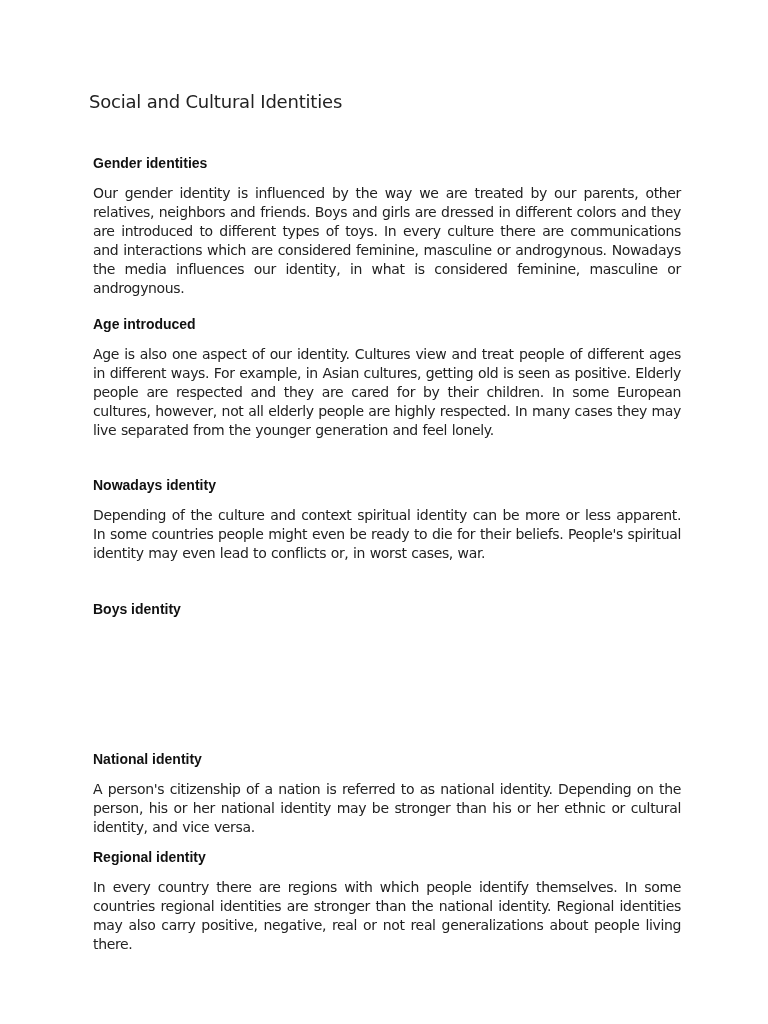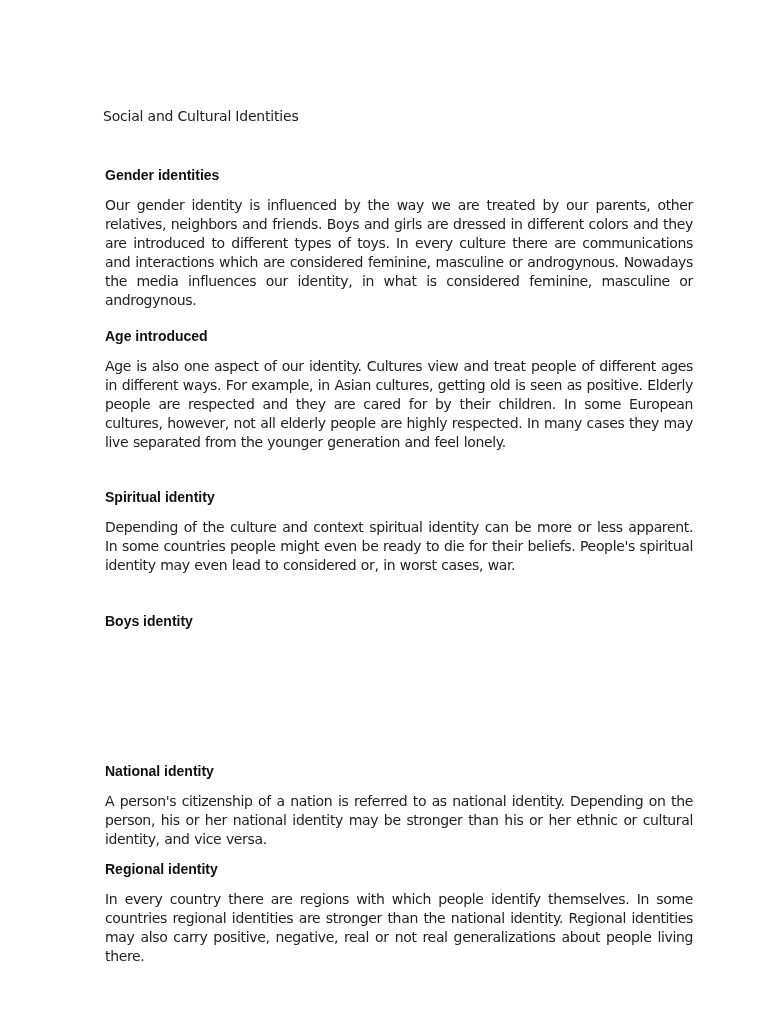--- a/index.html
+++ b/index.html
@@ -15,28 +15,28 @@
       font-family: "DejaVu Sans", sans-serif;
       color: #1a1a1a;
     }
     .page {
       position: absolute;
       left: 89px;
       top: 93px;
       width: 588px;
     }
     .doc-title {
-      font-size: 14px;
+      font-size: 18px;
       line-height: 18px;
-      margin: 14px;
+      margin: 0;
       color: #222;
       letter-spacing: -0.2px;
     }
     .section {
-      margin: 16px;
+      margin: 4px;
     }
     .section-heading {
       font-family: "Liberation Sans", sans-serif;
       font-weight: bold;
       font-size: 14px;
       line-height: 18px;
       margin: 0;
       color: #111;
     }
     .section-body {
@@ -59,22 +59,22 @@
     <h2 class="section-heading">Gender identities</h2>
     <p class="section-body" style="margin-top:12px;">Our gender identity is influenced by the way we are treated by our parents, other relatives, neighbors and friends. Boys and girls are dressed in different colors and they are introduced to different types of toys. In every culture there are communications and interactions which are considered feminine, masculine or androgynous.  Nowadays the media influences our identity, in what is considered feminine, masculine or androgynous.</p>
   </div>
 
   <div class="section" style="position:absolute; top:218px; width:588px;">
     <h2 class="section-heading">Age introduced</h2>
     <p class="section-body" style="margin-top:12px;">Age is also one aspect of our identity. Cultures view and treat people of different ages in different ways. For example, in Asian cultures, getting old is seen as positive. Elderly people are respected and they are cared for by their children. In some European cultures, however, not all elderly people are highly respected. In many cases they may live separated from the younger generation and feel lonely.</p>
   </div>
 
   <div class="section" style="position:absolute; top:379px; width:588px;">
-    <h2 class="section-heading">Spiritual identity</h2>
-    <p class="section-body" style="margin-top:12px;">Depending of the culture and context spiritual identity can be more or less apparent. In some countries people might even be ready to die for their beliefs. People's spiritual identity may even lead to considered or, in worst cases, war.</p>
+    <h2 class="section-heading">Nowadays identity</h2>
+    <p class="section-body" style="margin-top:12px;">Depending of the culture and context spiritual identity can be more or less apparent. In some countries people might even be ready to die for their beliefs. People's spiritual identity may even lead to conflicts or, in worst cases, war.</p>
   </div>
 
   <div class="section" style="position:absolute; top:503px; width:588px;">
     <h2 class="section-heading">Boys identity</h2>
   </div>
 
   <div class="section" style="position:absolute; top:653px; width:588px;">
     <h2 class="section-heading">National identity</h2>
     <p class="section-body" style="margin-top:12px;">A person's citizenship of a nation is referred to as national identity. Depending on the person, his or her national identity may be stronger than his or her ethnic or cultural identity, and vice versa.</p>
   </div>

